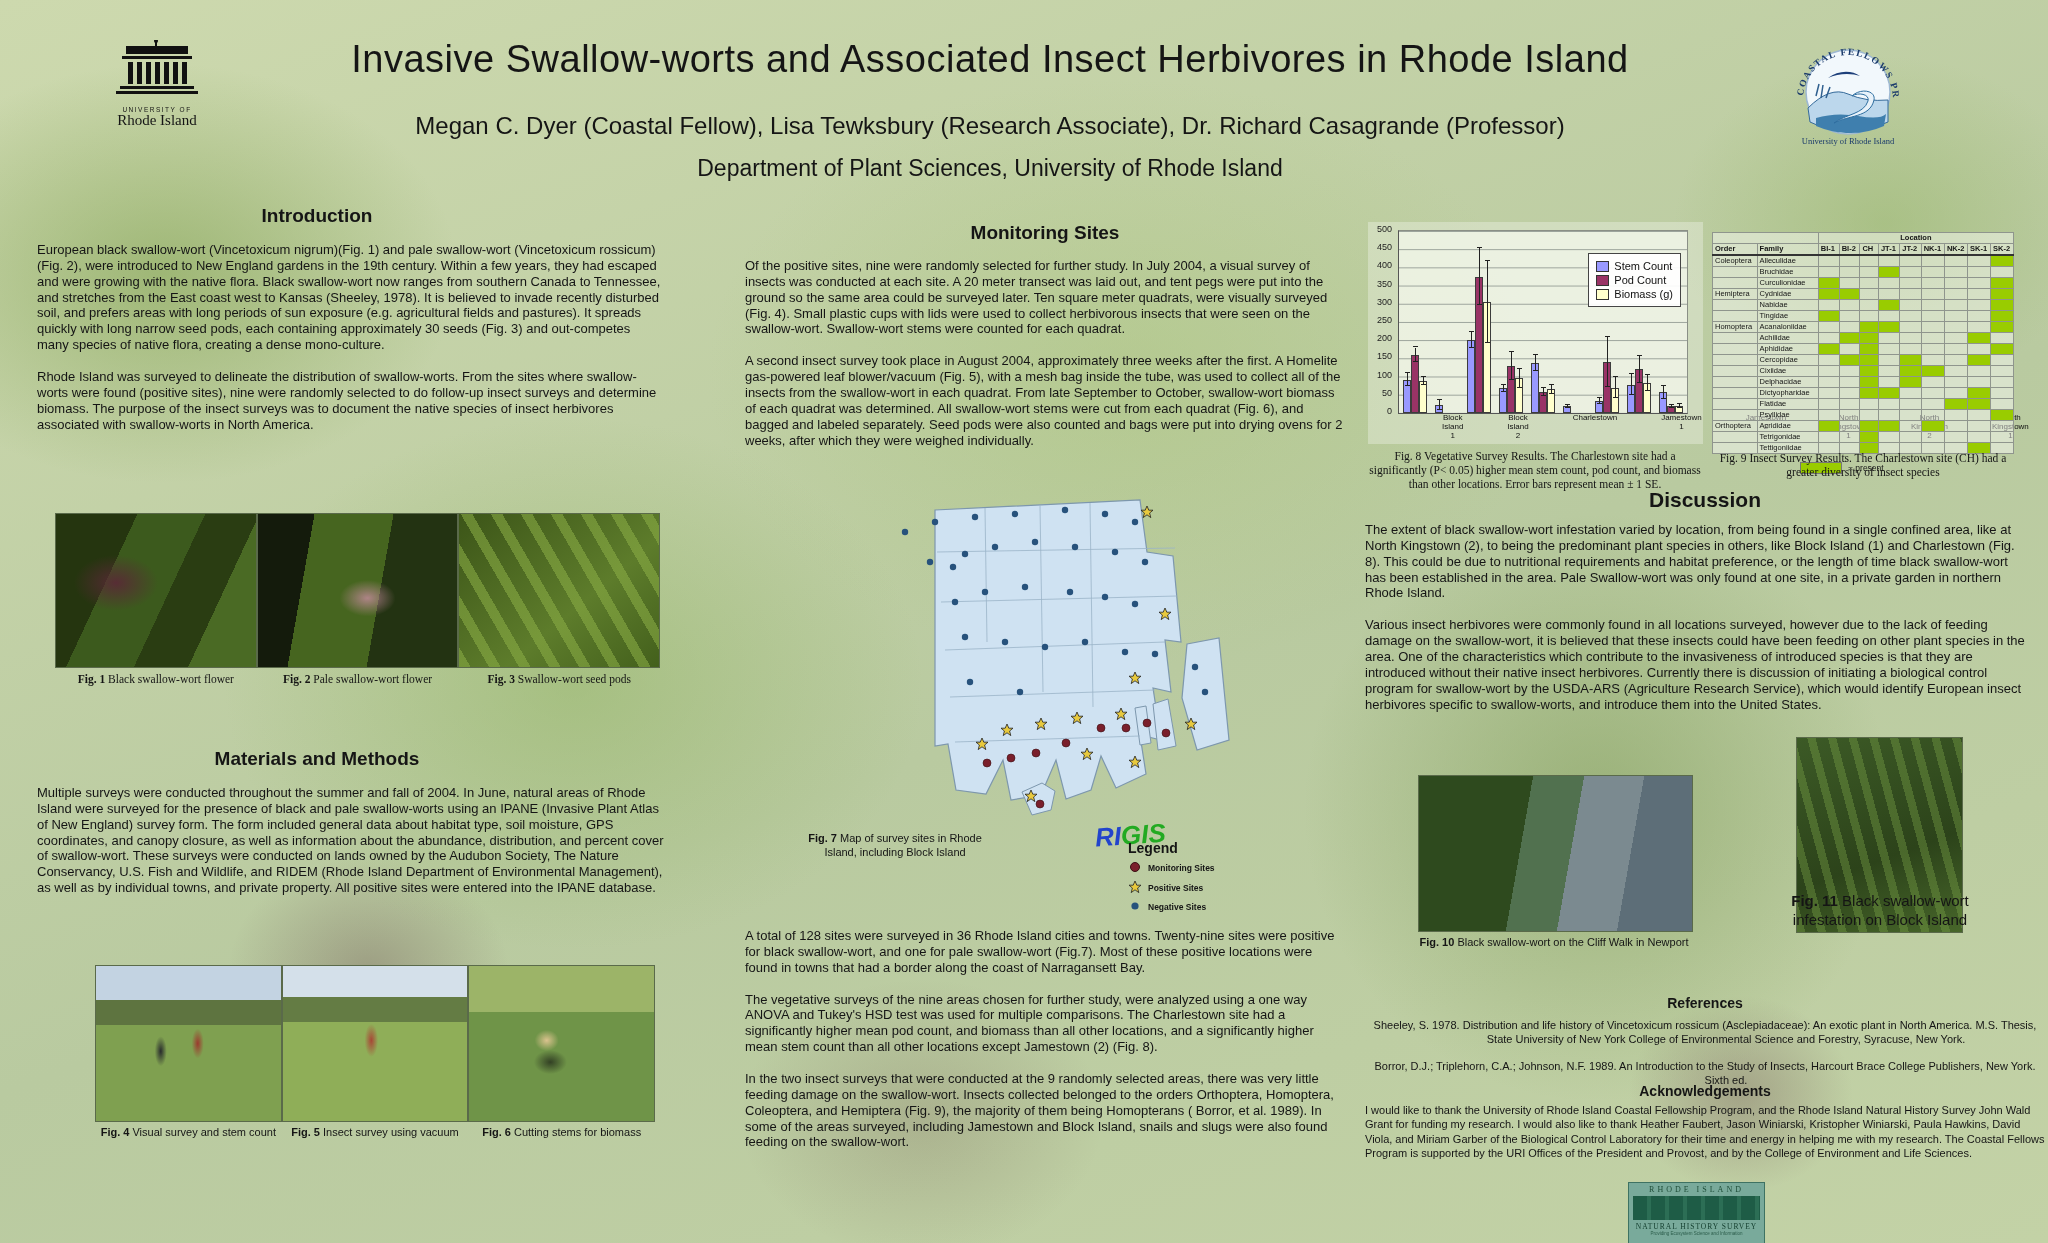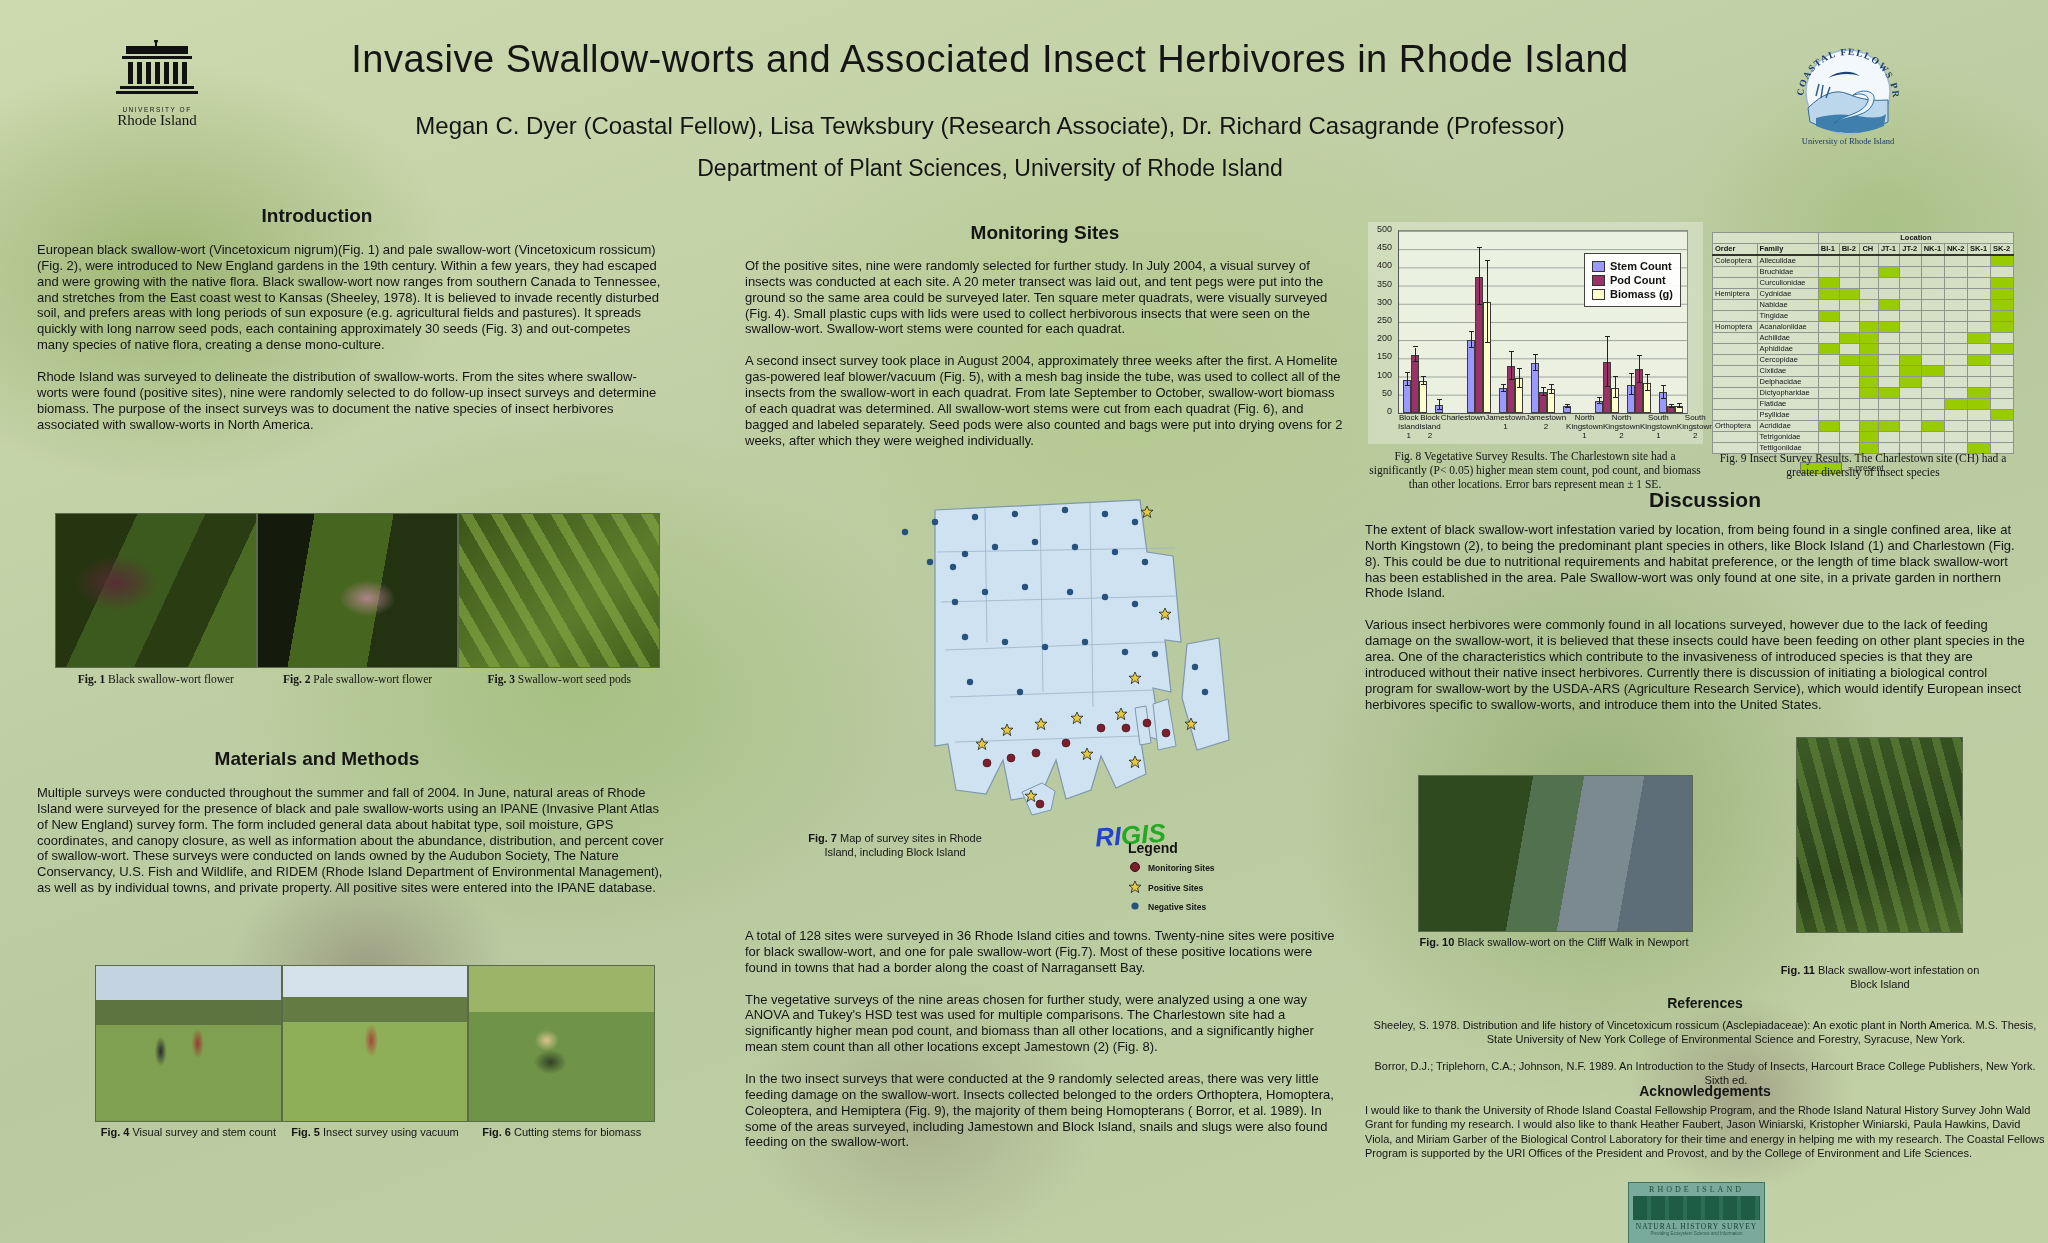--- a/index.html
+++ b/index.html
@@ -30,33 +30,33 @@
   .figlbl{font-weight:bold;}
   
   .chartwrap{background:rgba(255,255,255,.30);}
   .plot{position:absolute;left:30px;top:8px;width:288px;height:182px;
     background-color:rgba(246,249,240,.70);
     background-image:linear-gradient(to bottom,#9aa29a 1px,transparent 1px);
     background-size:100% 18.2px;
     border:1px solid #8a8f86;border-left:1px solid #555;border-bottom:1px solid #555;}
   .ylab{position:absolute;right:2px;width:26px;text-align:right;font-size:9px;color:#222;}
   .xlabs{position:absolute;left:30px;top:192px;width:288px;display:flex;}
-  .xlab{flex:1;text-align:center;font-size:8px;line-height:1.1;color:#111;}
+  .xlab{flex:1;text-align:center;font-size:8px;line-height:1.1;color:#111;margin-left:44px;}
   .group{flex:1;position:relative;height:100%;}
   .groups{position:absolute;inset:0;display:flex;}
   .bars{position:absolute;bottom:0;left:50%;transform:translateX(-50%);display:flex;height:100%;align-items:flex-end;}
   .bw{width:8px;height:100%;position:relative;}
   .bar{position:absolute;bottom:0;left:0;width:100%;border:1px solid #3c3c3c;box-sizing:border-box;}
   .ev{position:absolute;left:50%;width:0;border-left:1px solid #222;}
   .ec{position:absolute;left:50%;margin-left:-2.5px;width:5px;height:0;border-top:1px solid #222;}
   .chlegend{position:absolute;right:6px;top:22px;background:rgba(255,255,255,.92);
     border:1px solid #444;padding:4px 7px;}
   .chlegrow{display:flex;align-items:center;margin:2px 0;}
   .chlegsw{width:11px;height:9px;border:1px solid #333;margin-right:5px;}
-  .chleglab{font-size:11px;font-weight:bold;color:#111;}
+  .chleglab{font-size:11px;font-weight:normal;color:#111;}
   
   .itable{border-collapse:collapse;background:rgba(255,255,255,.45);}
   .itable td,.itable th{border:1px solid #8f958d;font-size:7.5px;line-height:1;
     padding:1px 2px;height:8px;font-weight:normal;text-align:left;white-space:nowrap;}
   .itable th{font-weight:bold;}
   .itable .locspan{text-align:center;}
   .itable .hdr2 td{border-bottom:2px solid #333;font-weight:bold;}
   .present{background:#99cc00;}
   .tlegend{display:flex;align-items:center;margin-top:8px;margin-left:88px;}
   .tlegsw{width:40px;height:10px;background:#99cc00;border:1px solid #777;margin-right:6px;}
@@ -810,21 +810,21 @@
     linear-gradient(100deg,#2e4a1e 0 38%,#51714f 38% 55%,#7b8a90 55% 75%,#5d6e78 75%),
     linear-gradient(to bottom,#c2ccd2 0 18%,transparent 18%);"></div>
   <div class="abs ctr" style="left:1404px;top:936px;width:300px;font-size:11px;">
     <span class="figlbl">Fig. 10</span>
     <span>Black swallow-wort on the Cliff Walk in Newport</span>
   </div>
 
   <div class="abs photo" style="left:1796px;top:737px;width:167px;height:196px;background:
     repeating-linear-gradient(75deg, rgba(120,160,70,.4) 0 8px, transparent 8px 20px),
     linear-gradient(160deg,#3c5a26,#2c431a 60%,#47662a);"></div>
-  <div class="abs ctr" style="left:1770px;top:964px;width:220px;font-size:11px;line-height:1.25;">
+  <div class="abs ctr" style="left:1770px;top:892px;width:220px;font-size:15px;line-height:1.25;">
     <span class="figlbl">Fig. 11</span>
     <span>Black swallow-wort infestation on Block Island</span>
   </div>
 
   <div class="abs smallhead" style="left:1365px;top:995px;width:680px;">References</div>
   <div class="abs refs" style="left:1365px;top:1018px;width:680px;text-align:center;" id="ref-list">
       <p>Sheeley, S.  1978.  Distribution and life history of Vincetoxicum rossicum (Asclepiadaceae):  An exotic plant in North America. M.S. Thesis, State University of New York College of Environmental Science and Forestry, Syracuse, New York.</p>
       <p>Borror, D.J.; Triplehorn,  C.A.; Johnson, N.F. 1989. An Introduction  to the Study of Insects, Harcourt Brace College Publishers,  New York. Sixth ed.</p>
     </div>
 

